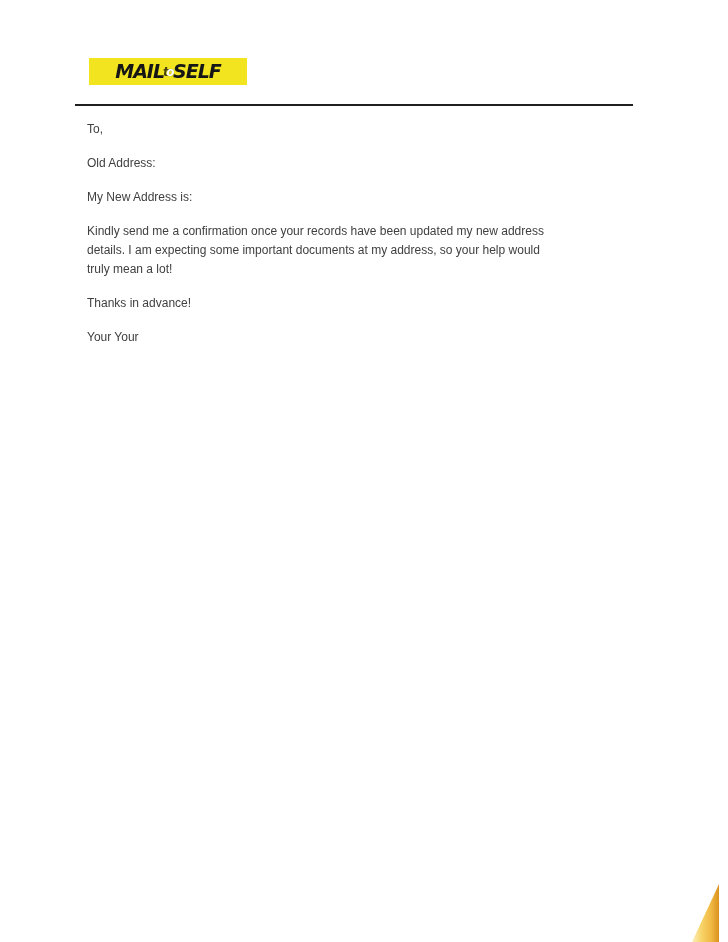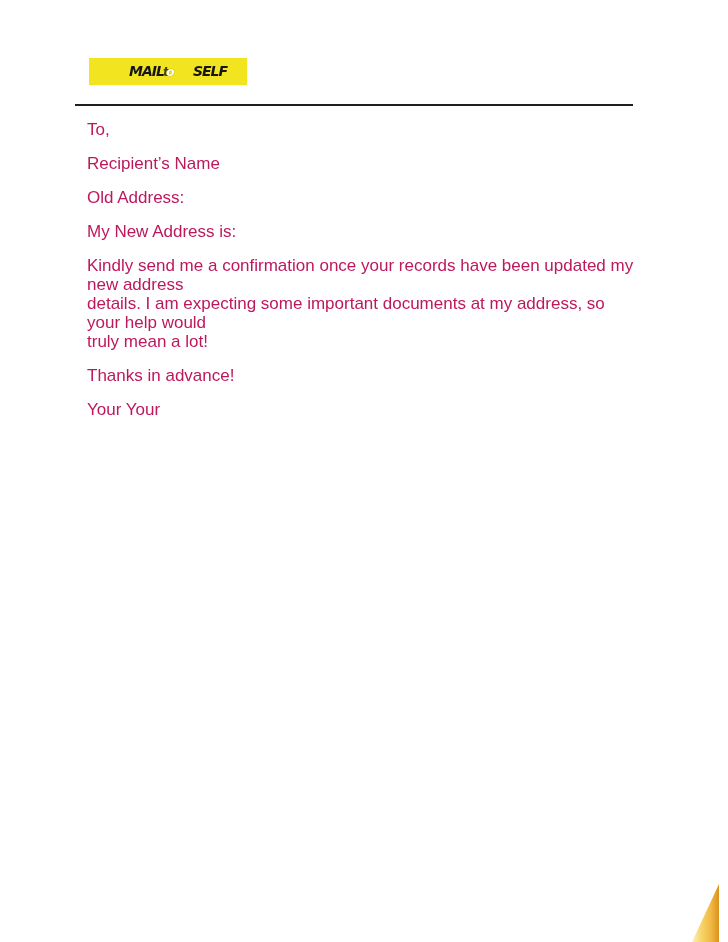--- a/index.html
+++ b/index.html
@@ -25,25 +25,24 @@
     background: #F2E41F;
     display: flex;
     align-items: center;
     justify-content: center;
     white-space: nowrap;
   }
   .logo .big {
     font-family: "DejaVu Sans", sans-serif;
     font-weight: bold;
     font-style: italic;
-    font-size: 14px;
+    font-size: 19px;
     letter-spacing: -1px;
     color: #161616;
     line-height: 27px;
-    margin-left: 20px;
   }
   .logo .small {
     font-family: "DejaVu Sans", sans-serif;
     font-weight: bold;
     font-style: italic;
     font-size: 12px;
     line-height: 27px;
     letter-spacing: -0.5px;
     margin: 0 -1px;
     position: relative;
@@ -61,22 +60,22 @@
     height: 2px;
     background: #1F1F1F;
   }
 
   
   .letter {
     position: absolute;
     left: 87px;
     top: 120px;
     width: 552px;
-    color: #be185d;
-    font-size: 17px;
+    color: #404040;
+    font-size: 12px;
     line-height: 19px;
   }
   .letter p.para {
     margin: 0 0 15px 0;
     white-space: pre-line;
   }
 
   
   .corner {
     position: absolute;
@@ -93,21 +92,20 @@
   <span class="big">MAIL</span>
     <span class="small t">t</span>
     <span class="small o">o</span>
     <span class="big">SELF</span>
 </div>
 
 <div class="rule"></div>
 
 <div class="letter">
   <p class="para">To,</p>
-  <p class="para">Recipient’s Name</p>
   <p class="para">Old Address:</p>
   <p class="para">My New Address is:</p>
   <p class="para">Kindly send me a confirmation once your records have been updated my new address
 details. I am expecting some important documents at my address, so your help would
 truly mean a lot!</p>
   <p class="para">Thanks in advance!</p>
   <p class="para">Your Your</p>
 </div>
 
 <svg class="corner" viewBox="0 0 44 58" xmlns="http://www.w3.org/2000/svg">

